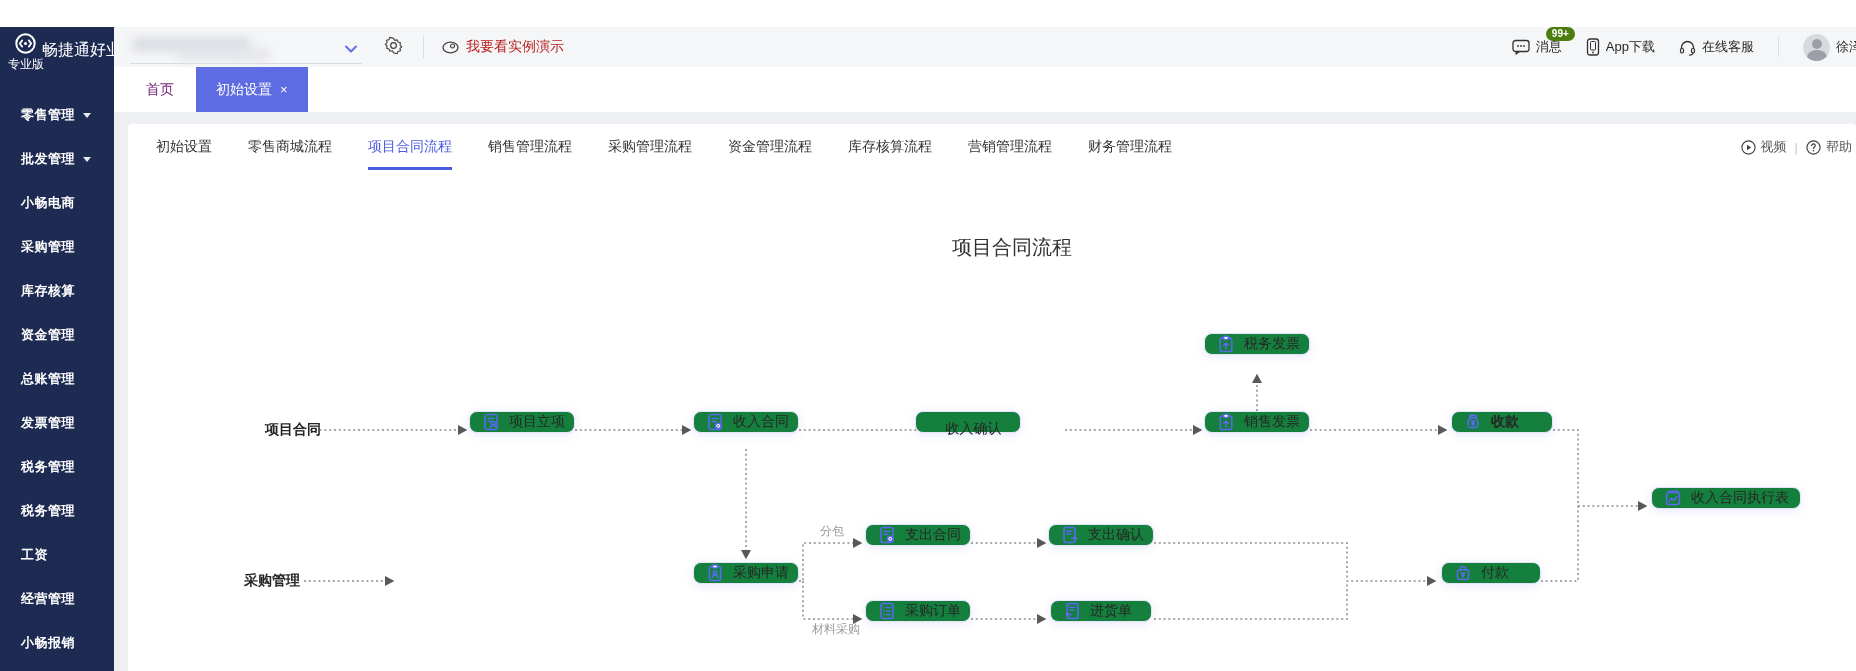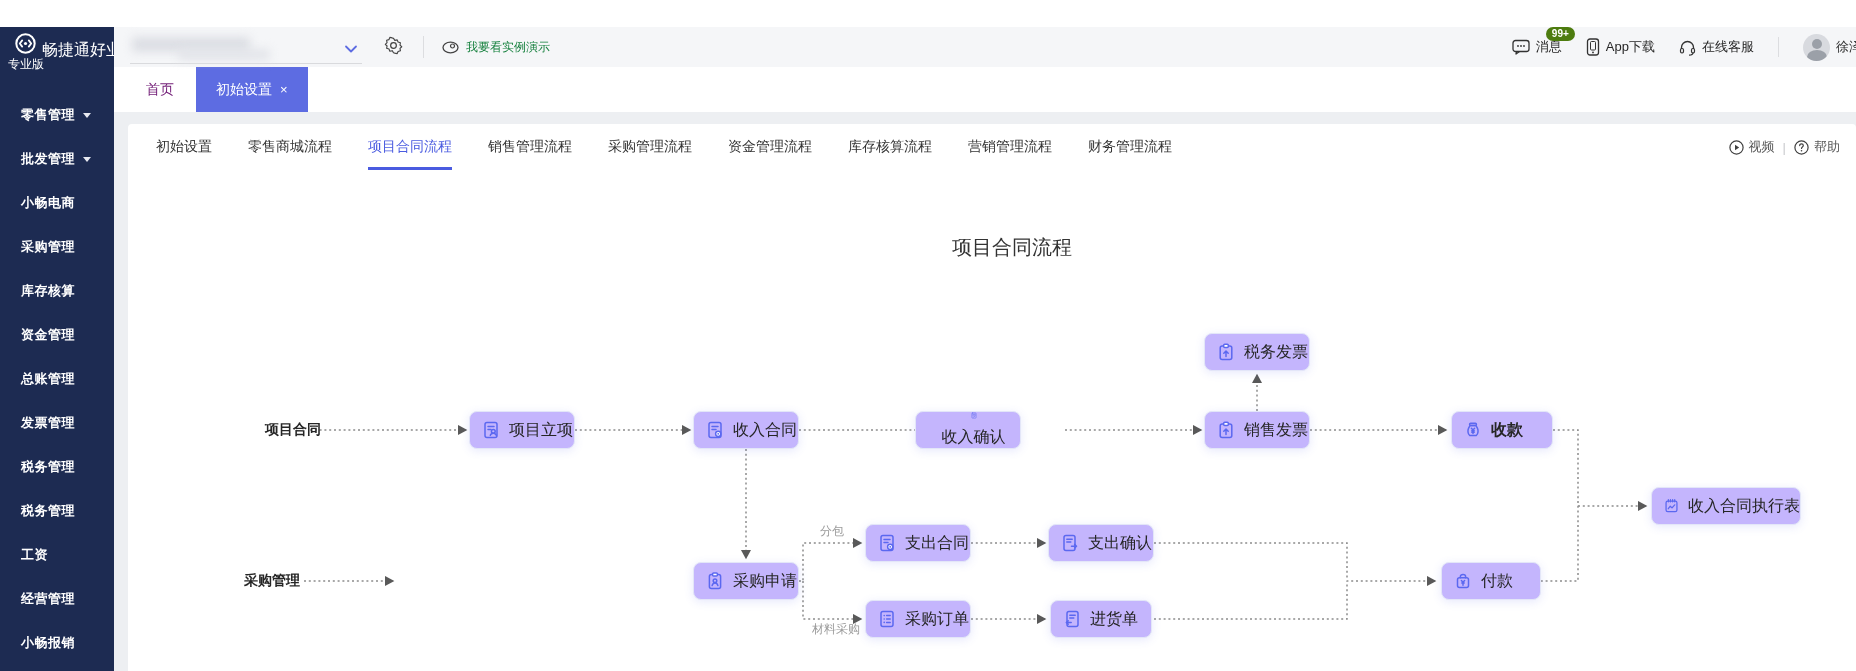--- a/index.html
+++ b/index.html
@@ -16,21 +16,21 @@
   .logo-mark { position:absolute; left:13px; top:4px; }
   .brand-name { position:absolute; left:42px; top:13px; color:#fff; font-size:16px; white-space:nowrap; }
   .edition { position:absolute; left:8px; top:29px; color:#fff; font-size:12px; }
   .topbar { flex:1; background:#f5f6f8; position:relative; display:flex; align-items:center; }
   .search-zone { position:relative; margin-left:16px; width:232px; height:34px; border-bottom:1px solid #d9dadd; }
   .blur1 { position:absolute; left:2px; top:7px; width:118px; height:15px; background:#dcdee4; filter:blur(5px); border-radius:3px; }
   .blur2 { position:absolute; left:48px; top:19px; width:92px; height:11px; background:#e2e4e9; filter:blur(5px); border-radius:3px; }
   .chev { position:absolute; right:4px; top:10px; }
   .gear { margin-left:22px; }
   .tb-div { width:1px; height:22px; background:#dcdde0; margin:0 18px 0 20px; }
-  .demo { display:flex; align-items:center; gap:7px; font-size:12px; color:#15803d; cursor:pointer; }
+  .demo { display:flex; align-items:center; gap:7px; font-size:14px; color:#b91c1c; cursor:pointer; }
   .tb-right { position:absolute; right:-6px; top:0; height:40px; display:flex; align-items:center; gap:24px; }
   .tb-item { display:flex; align-items:center; gap:6px; font-size:13px; color:#262626; position:relative; cursor:pointer; }
   .badge { position:absolute; top:-11px; left:34px; background:#4d7c0f; color:#fff; font-size:10px; line-height:14px; padding:0 6px; border-radius:8px; font-weight:bold; }
   .tb-div2 { width:1px; height:20px; background:#dcdde0; }
   .avatar { width:27px; height:27px; border-radius:50%; background:#d8dadf; position:relative; overflow:hidden; flex:none; }
   .avatar:before { content:""; position:absolute; left:8.5px; top:5px; width:10px; height:10px; border-radius:50%; background:#9ba0a8; }
   .avatar:after { content:""; position:absolute; left:3.5px; top:16px; width:20px; height:14px; border-radius:50% 50% 0 0; background:#9ba0a8; }
   .user-name { font-size:13px; color:#262626; white-space:nowrap; }
 
   
@@ -43,27 +43,27 @@
   .tabrow { height:45px; background:#fff; display:flex; align-items:stretch; padding-left:10px; }
   .tab { display:flex; align-items:center; padding:0 22px; font-size:14px; color:#701a75; cursor:pointer; }
   .tab.active { background:#5d6ce2; color:#fff; padding:0 20px; }
   .tab .close { margin-left:8px; font-size:13px; color:#fff; }
   .workspace { flex:1; background:#edeff2; padding:12px 0 0 14px; }
   .card { position:relative; width:1728px; height:547px; background:#fff; border-radius:4px 4px 0 0; overflow:hidden; }
 
   .navrow { height:46px; display:flex; align-items:stretch; padding-left:10px; }
   .nav-item { display:flex; align-items:center; margin:0 18px; font-size:14px; color:#333; cursor:pointer; border-bottom:3px solid transparent; padding-top:3px; }
   .nav-item.active { color:#4a5be0; border-bottom-color:#4a5be0; }
-  .nav-right { margin-left:auto; display:flex; align-items:center; gap:8px; padding-right:16px; font-size:13px; color:#595959; white-space:nowrap; }
+  .nav-right { margin-left:auto; display:flex; align-items:center; gap:8px; padding-right:4px; font-size:13px; color:#595959; white-space:nowrap; }
   .nav-right .link { display:flex; align-items:center; gap:5px; cursor:pointer; }
   .nav-div { color:#c9cacd; }
 
   .flow-title { position:absolute; left:884px; top:123px; transform:translate(-50%,-50%); font-size:20px; color:#333; font-weight:500; white-space:nowrap; }
   .edges { position:absolute; left:0; top:0; }
-  .node { position:absolute; height:38px; background:#c4b5fd; border:1px solid #e3e6f8; border-radius:8px; box-shadow:0 2px 10px rgba(82,100,233,.14); display:flex; align-items:center; gap:8px; padding-left:11px; font-size:16px; color:#262626; cursor:pointer; white-space:nowrap; }
+  .node { position:absolute; height:22px; background:#15803d; border:1px solid #e3e6f8; border-radius:8px; box-shadow:0 2px 10px rgba(82,100,233,.14); display:flex; align-items:center; gap:8px; padding-left:11px; font-size:14px; color:#262626; cursor:pointer; white-space:nowrap; }
   .lane-label { position:absolute; transform:translate(-50%,-50%); font-size:14px; font-weight:600; color:#262626; white-space:nowrap; }
   .edge-label { position:absolute; transform:translate(-50%,-50%); font-size:12px; color:#9a9a9a; white-space:nowrap; }
 </style>
 </head>
 <body>
 
 <div class="app">
   <div class="topstrip"></div>
 
   <div class="header">

